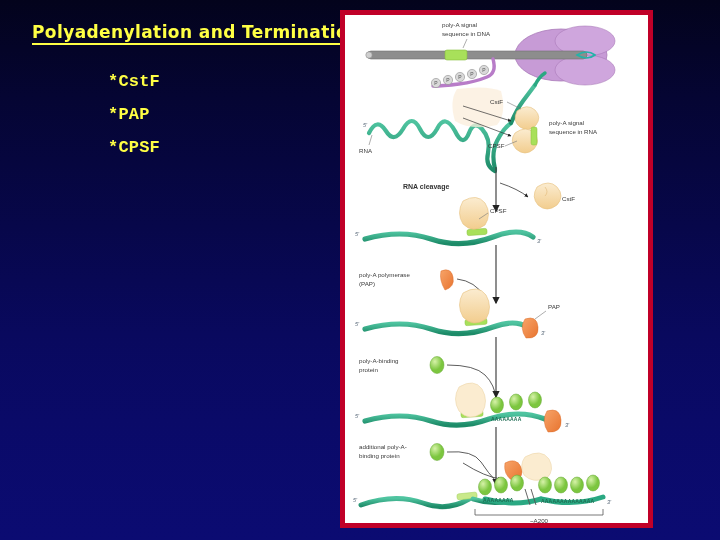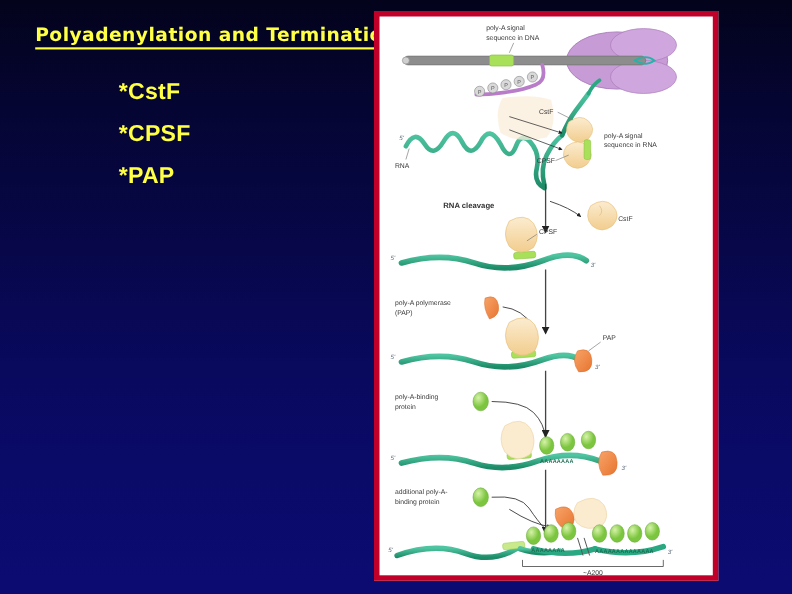--- a/index.html
+++ b/index.html
@@ -24,23 +24,23 @@
     border-bottom:2px solid #ffff44;
     padding-bottom:1px;
     font-family:"DejaVu Sans", sans-serif;
   }
   #bullets{
     position:absolute;left:108px;top:72px;
     width:220px;
   }
   .bullet{
     color:#ffff44;
-    font-size:21px;font-weight:bold;
+    font-size:17px;font-weight:bold;
     margin-bottom:14px;
-    font-family:Liberation Sans, sans-serif;
+    font-family:Liberation Mono, monospace;
     letter-spacing:0.2px;
   }
   
   #figure-frame{
     position:absolute;left:340px;top:10px;
     width:313px;height:518px;
     background:#ffffff;
     border:5px solid #c00028;
     box-sizing:border-box;
   }
@@ -56,22 +56,22 @@
 </style>
 </head>
 <body>
 
 <div id="slide">
 
   <div id="title">Polyadenylation and Termination</div>
 
   <div id="bullets">
     <div class="bullet">*CstF</div>
+    <div class="bullet">*PAP</div>
     <div class="bullet">*CPSF</div>
-    <div class="bullet">*PAP</div>
   </div>
 
   <div id="figure-frame">
     <div id="figure">
       <svg width="303" height="508" viewBox="0 0 303 508" xmlns="http://www.w3.org/2000/svg">
         <defs>
           <marker id="ah" markerWidth="6" markerHeight="6" refX="5" refY="3" orient="auto">
             <path d="M0,0 L6,3 L0,6 z" fill="#222"></path>
           </marker>
           <marker id="ahs" markerWidth="5" markerHeight="5" refX="4.5" refY="2.5" orient="auto">

